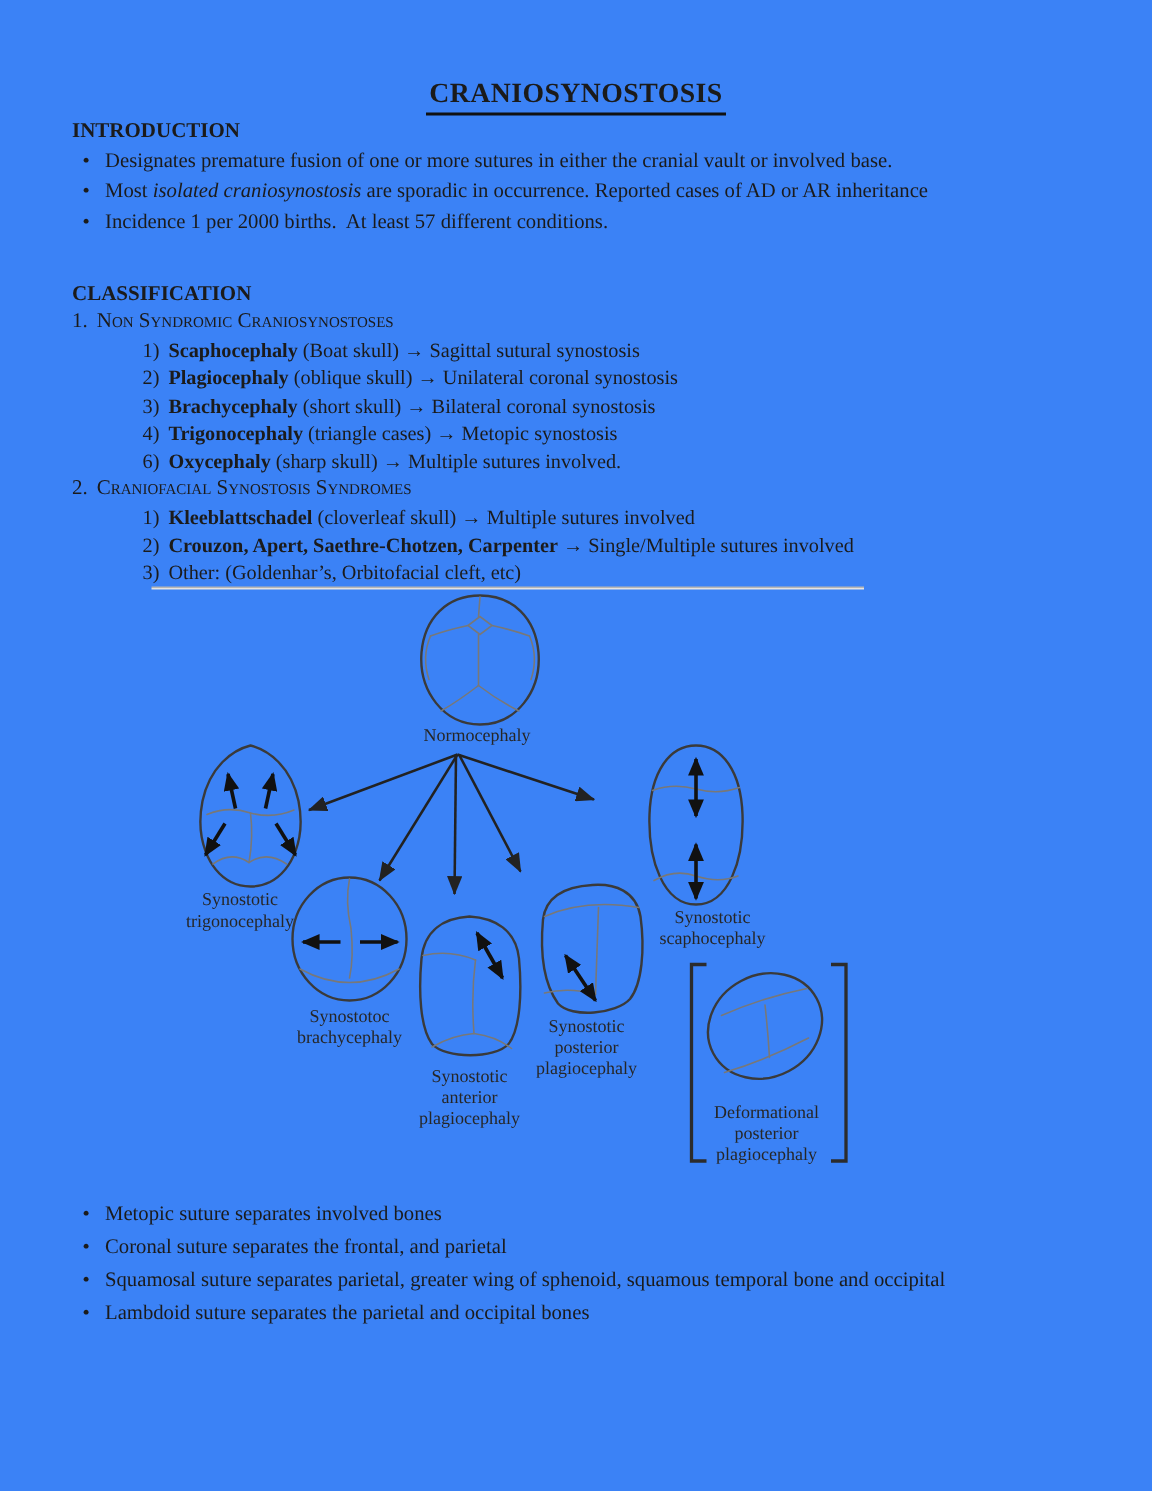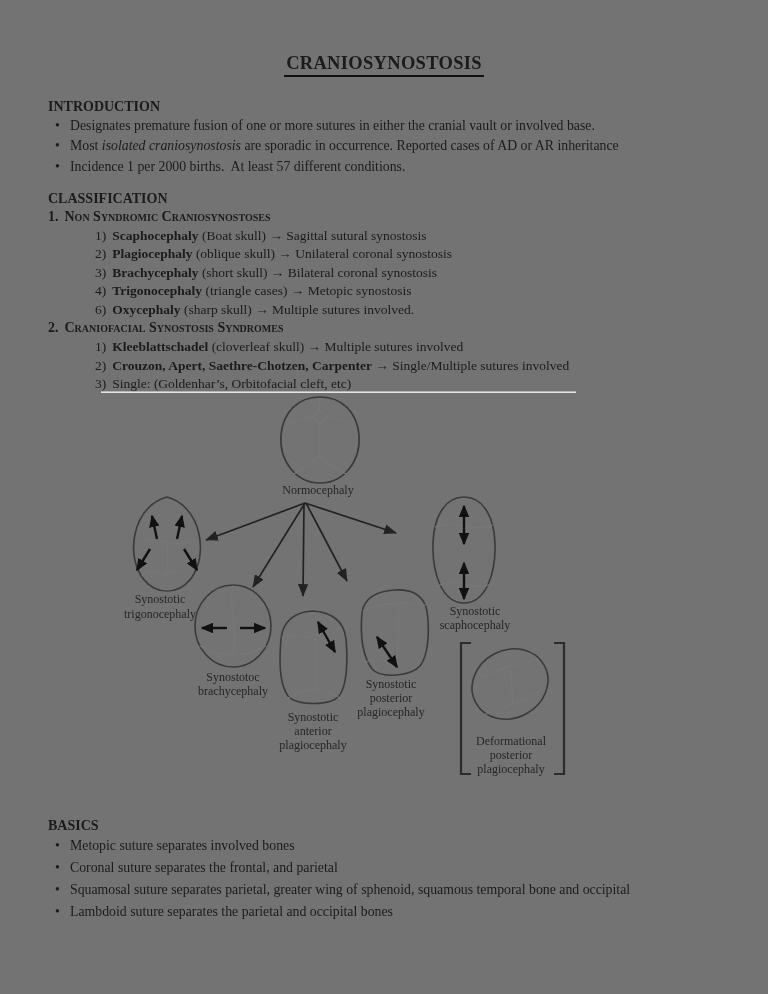--- a/index.html
+++ b/index.html
@@ -1,33 +1,33 @@
 <!DOCTYPE html>
 <html><head>
 <meta charset="utf-8">
 <style>
   html,body{margin:0;padding:0;background:#fff;}
-  .page{position:relative;width:768px;height:994px;background:#737373;overflow:hidden;
+  .page{position:relative;width:768px;height:994px;background:#3b82f6;overflow:hidden;
         font-family:"Liberation Serif","DejaVu Serif",serif;color:#1b1b1b;}
   
   .title-wrap{position:absolute;top:53px;left:0;width:768px;text-align:center;}
   .title-text{display:inline-block;font-size:18.5px;font-weight:bold;letter-spacing:.3px;
               border-bottom:2.5px solid #111;padding:0 2px 1px 2px;}
   
-  .sect{position:absolute;left:48px;right:30px;margin-top:19px;}
+  .sect{position:absolute;left:48px;right:30px;}
   .intro{top:79px;}
-  .cls{top:171px;}
+  .cls{top:188px;}
   .basics{top:798px;}
   .sect-heading{font-size:14px;font-weight:bold;line-height:18px;}
   .bullet-row{display:flex;font-size:13.8px;line-height:20.4px;}
   .basics .bullet-row{line-height:22px;}
   .bullet-glyph{width:15px;margin-left:7px;flex:0 0 auto;}
   .bullet-text{flex:1;}
   .it{font-style:italic;}
-  .cls-sec-head{font-size:14px;font-weight:bold;line-height:18.5px;}
+  .cls-sec-head{font-size:14px;font-weight:normal;line-height:18.5px;}
   .cls-sec-name{font-variant:small-caps;}
   .cls-items{margin-left:47px;}
   .cls-item{font-size:13.5px;line-height:18.6px;white-space:nowrap;}
   .item-num{margin-right:6px;}
   .item-bold{font-weight:bold;}
   
   .divider{position:absolute;left:101px;top:391px;width:475px;height:1px;background:#b5b5b5;
            box-shadow:0 1px 0 #e4e4e4;}
   
   .diagram{position:absolute;left:90px;top:393px;width:578px;height:400px;}
@@ -73,21 +73,21 @@
       <div class="cls-item"><span class="item-num">2)</span><span class="item-bold">Plagiocephaly</span><span> (oblique skull) → Unilateral coronal synostosis</span></div>
       <div class="cls-item"><span class="item-num">3)</span><span class="item-bold">Brachycephaly</span><span> (short skull) → Bilateral coronal synostosis</span></div>
       <div class="cls-item"><span class="item-num">4)</span><span class="item-bold">Trigonocephaly</span><span> (triangle cases) → Metopic synostosis</span></div>
       <div class="cls-item"><span class="item-num">6)</span><span class="item-bold">Oxycephaly</span><span> (sharp skull) → Multiple sutures involved.</span></div>
     </div>
 
     <div class="cls-sec-head"><span class="item-num">2.</span><span class="cls-sec-name">Craniofacial Synostosis Syndromes</span></div>
     <div class="cls-items">
       <div class="cls-item"><span class="item-num">1)</span><span class="item-bold">Kleeblattschadel</span><span> (cloverleaf skull) → Multiple sutures involved</span></div>
       <div class="cls-item"><span class="item-num">2)</span><span class="item-bold">Crouzon, Apert, Saethre-Chotzen, Carpenter</span><span> → Single/Multiple sutures involved</span></div>
-      <div class="cls-item"><span class="item-num">3)</span><span class="item-bold"></span><span>Single: (Goldenhar’s, Orbitofacial cleft, etc)</span></div>
+      <div class="cls-item"><span class="item-num">3)</span><span class="item-bold"></span><span>Other: (Goldenhar’s, Orbitofacial cleft, etc)</span></div>
     </div>
   </div>
 
   <div class="divider"></div>
 
   <svg class="diagram" viewBox="0 0 578 400">
     <defs>
       <marker id="ah" markerWidth="7.5" markerHeight="6" refX="7" refY="3" orient="auto">
         <path d="M0,0 L7.5,3 L0,6 Z" fill="#222"></path>
       </marker>
@@ -180,21 +180,20 @@
       <path class="suture" d="M391,284 Q418,272 448,266"></path>
       <path class="suture" d="M420,277 Q422,295 423,312"></path>
       <path class="suture" d="M393,322 Q420,314 449,299"></path>
       <text class="dlabel" x="421" y="352">Deformational</text>
       <text class="dlabel" x="421" y="366">posterior</text>
       <text class="dlabel" x="421" y="380">plagiocephaly</text>
     </g>
   </svg>
 
   <div class="sect basics">
-    <div class="sect-heading">BASICS</div>
     <div class="bullet-row">
       <span class="bullet-glyph">•</span>
       <span class="bullet-text">Metopic suture separates involved bones</span>
     </div>
     <div class="bullet-row">
       <span class="bullet-glyph">•</span>
       <span class="bullet-text">Coronal suture separates the frontal, and parietal</span>
     </div>
     <div class="bullet-row">
       <span class="bullet-glyph">•</span>

